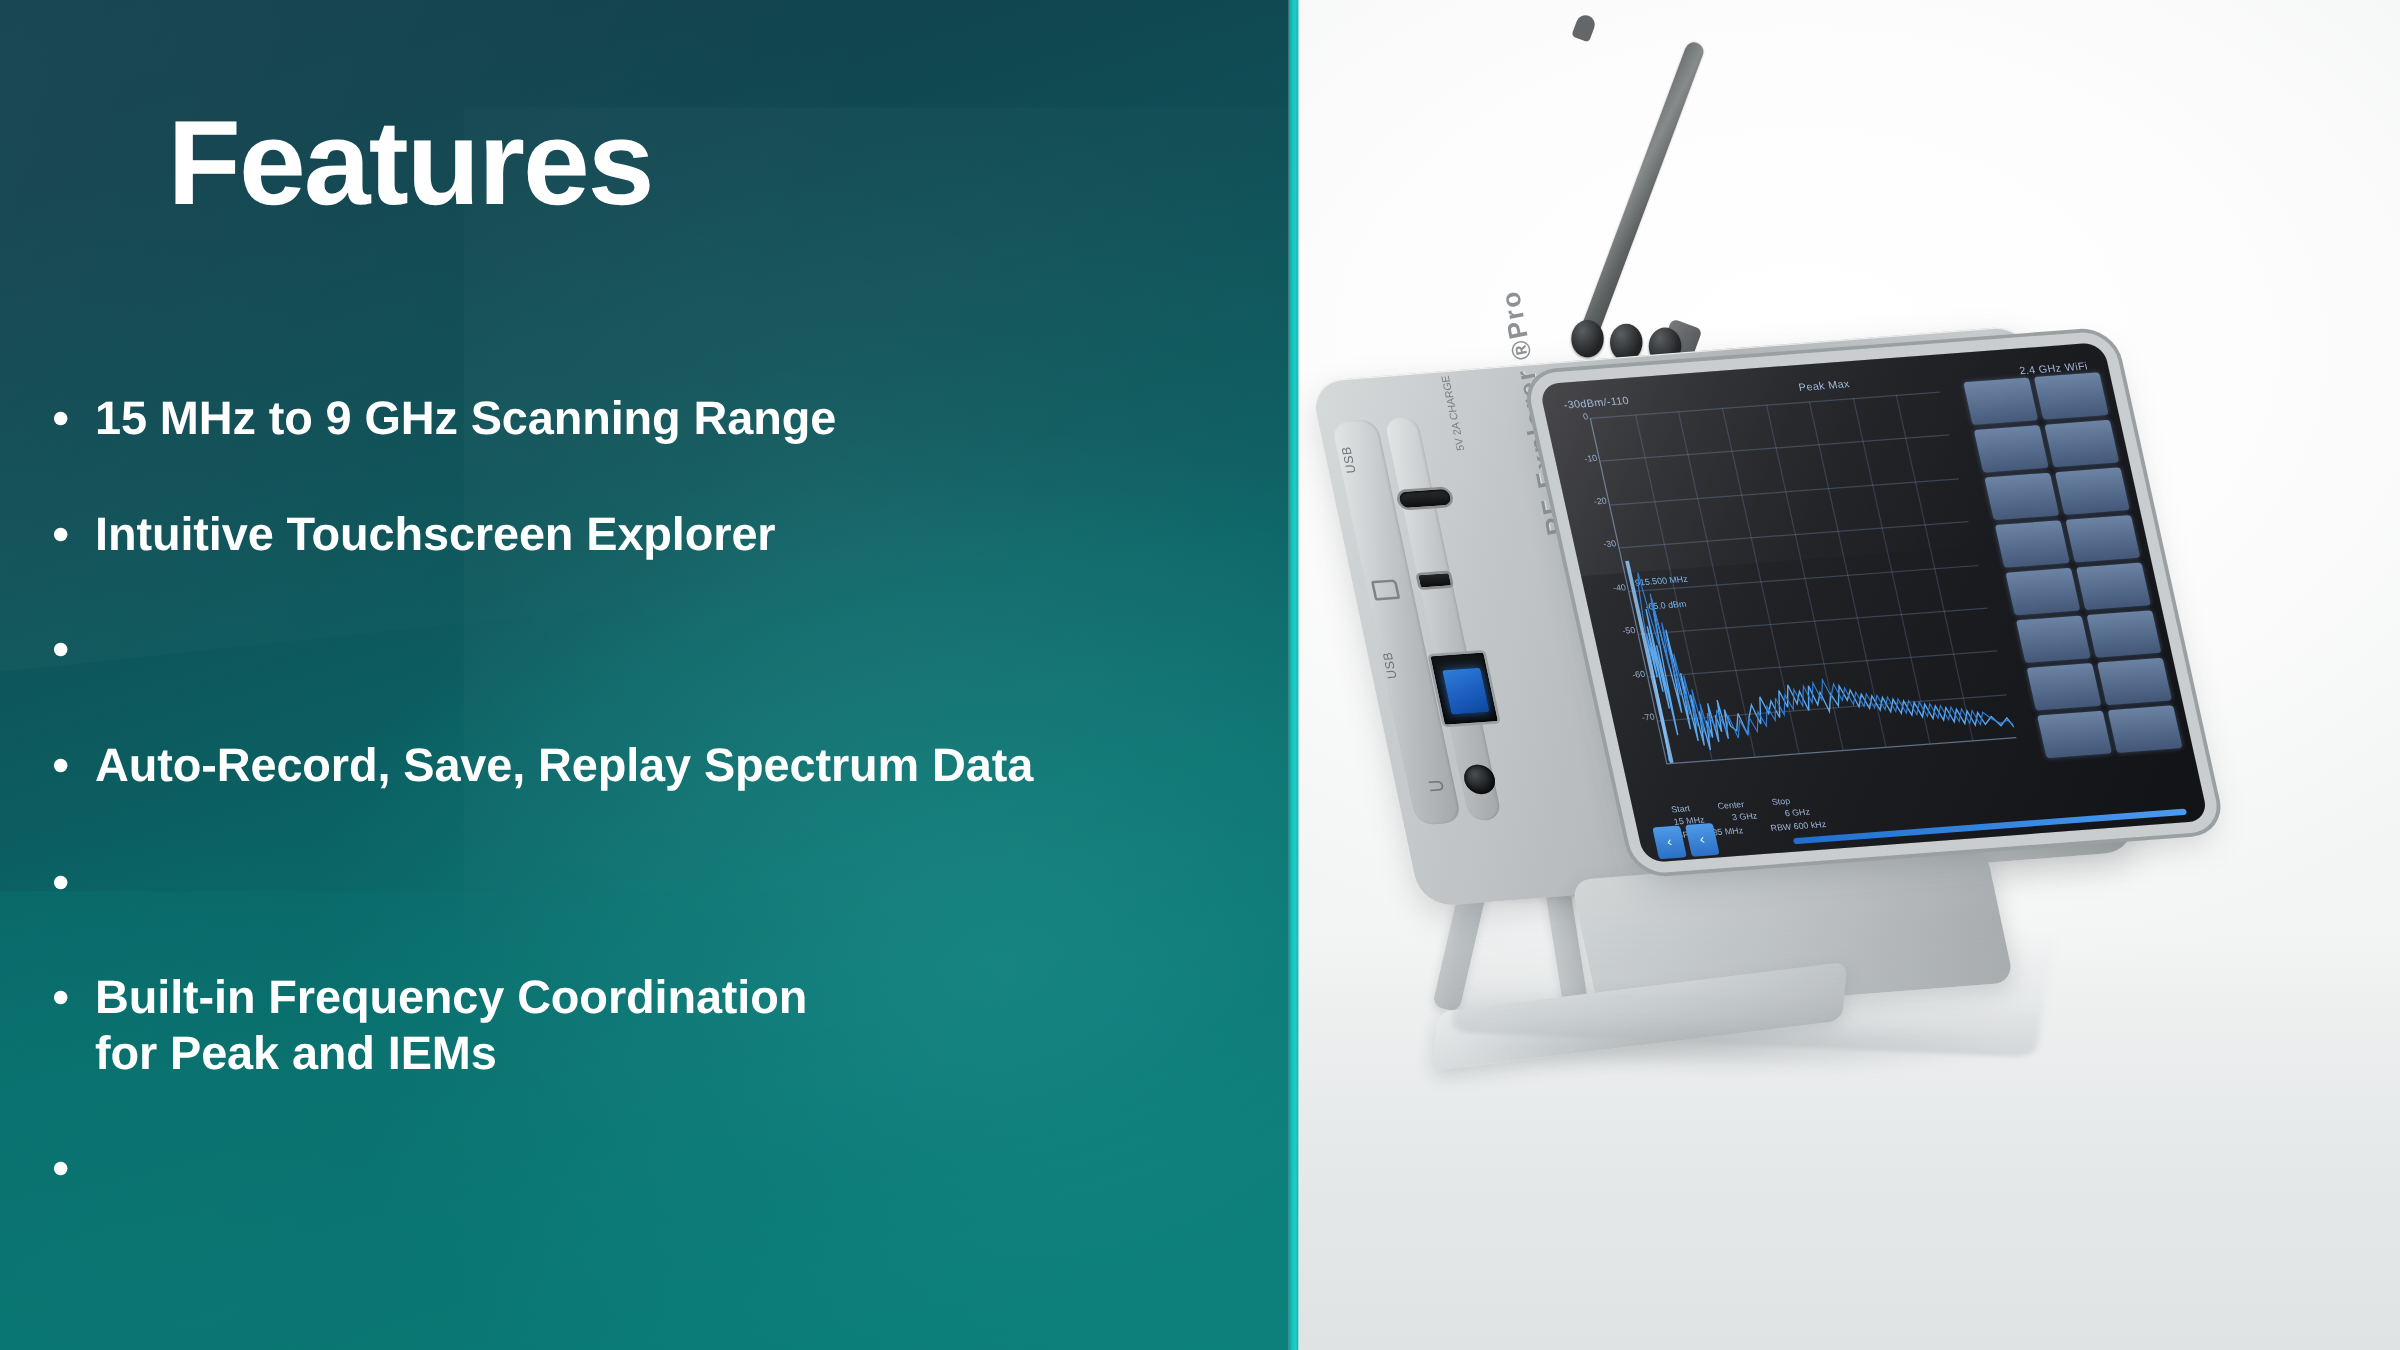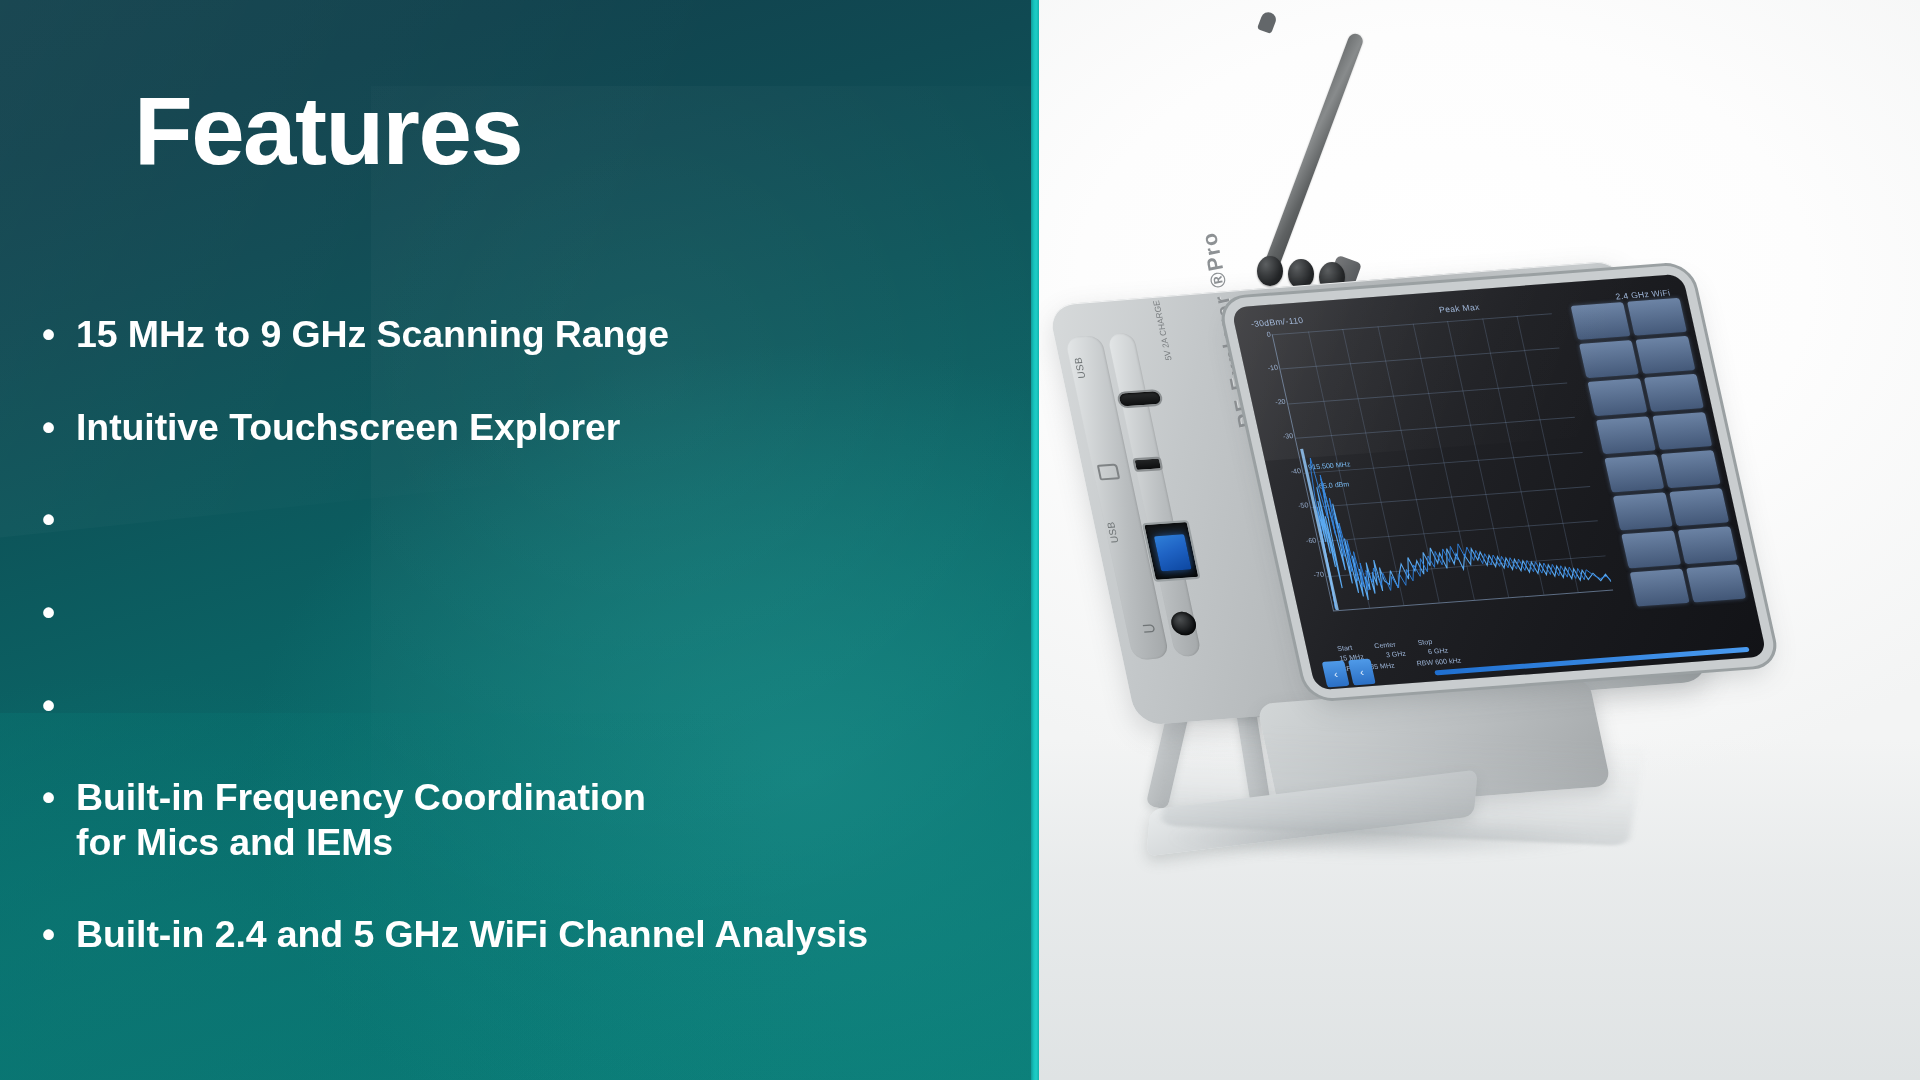--- a/index.html
+++ b/index.html
@@ -298,35 +298,35 @@
           <span class="feature-bullet">•</span>
           <span class="feature-text">Intuitive Touchscreen Explorer</span>
         </li>
 
         <li class="feature-item">
           <span class="feature-bullet">•</span>
         </li>
 
         <li class="feature-item">
           <span class="feature-bullet">•</span>
+          <span class="feature-text">Auto-Record, Save, Replay Spectrum Data</span>
         </li>
 
         <li class="feature-item">
           <span class="feature-bullet">•</span>
         </li>
 
         <li class="feature-item">
           <span class="feature-bullet">•</span>
           <span class="feature-text">Built-in Frequency Coordination
-for Mics and IEMs</span>
-        </li>
-
-        <li class="feature-item">
-          <span class="feature-bullet">•</span>
-          <span class="feature-text">Built-in 2.4 and 5 GHz WiFi Channel Analysis</span>
+for Peak and IEMs</span>
+        </li>
+
+        <li class="feature-item">
+          <span class="feature-bullet">•</span>
         </li>
 
       </ul>
     </div>
   </div>
 
   <div class="divider"></div>
 
   <div class="photo-panel">
     <div class="floor"></div>

